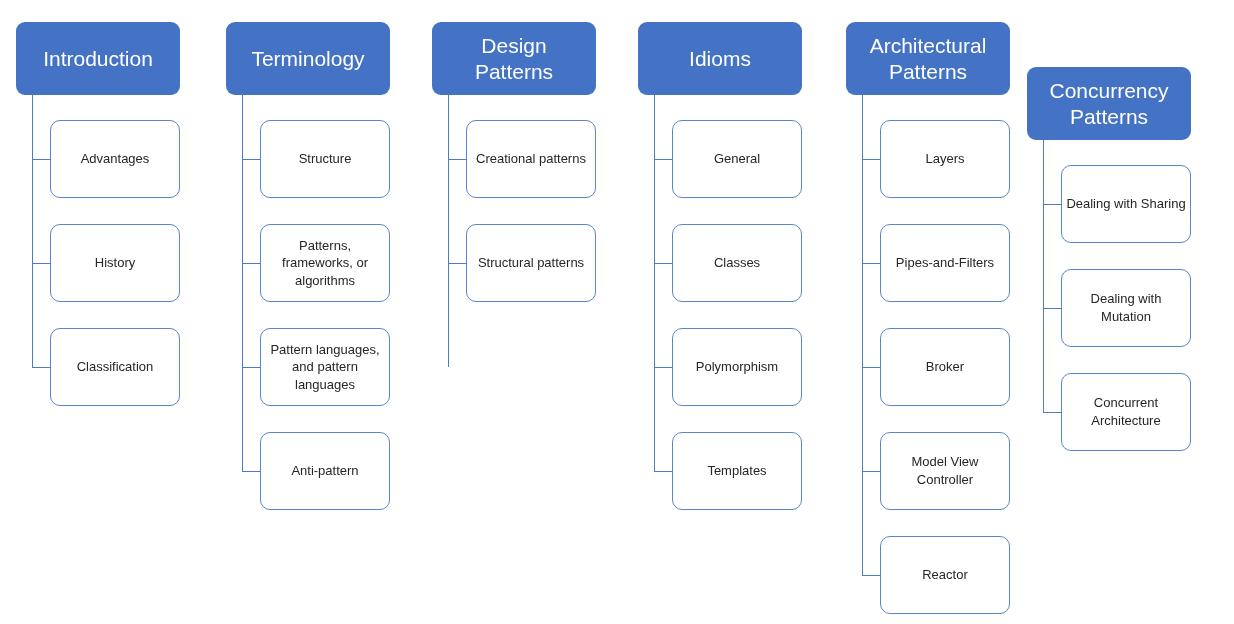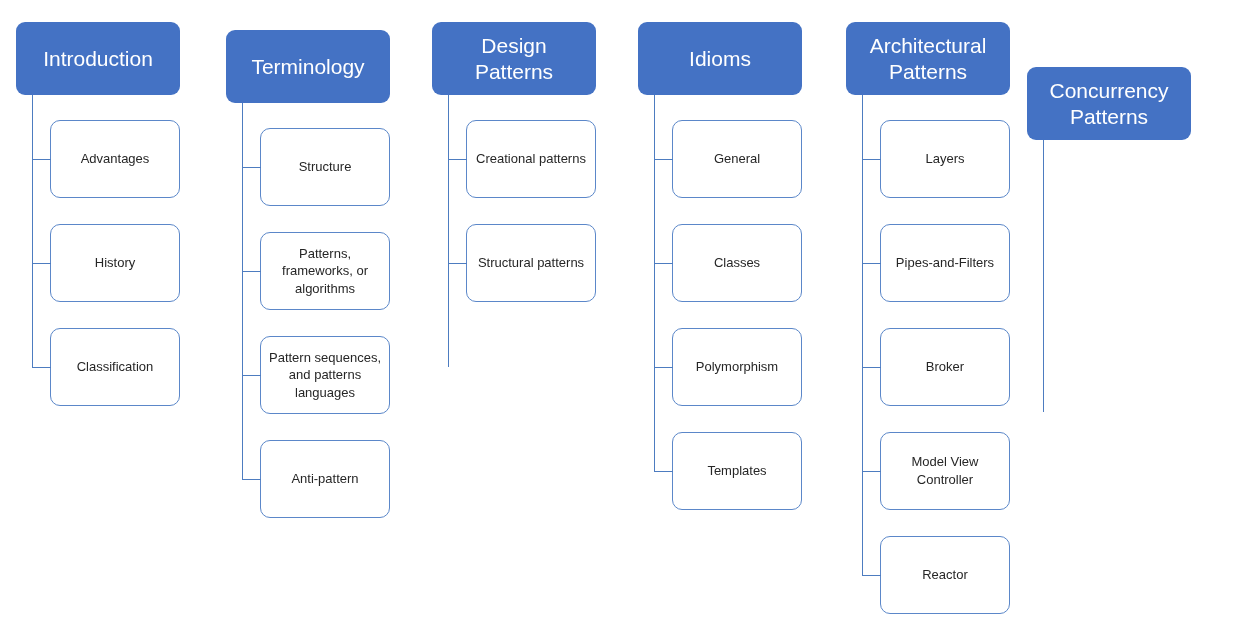--- a/index.html
+++ b/index.html
@@ -10,21 +10,21 @@
     --node-text:#262626;
     --highlight:#8E0D1D;
     --bg:#FFFFFF;
   }
   *{margin:0;padding:0;box-sizing:border-box;}
   html,body{width:1234px;height:624px;overflow:hidden;background:var(--bg);
     font-family:"Liberation Sans", sans-serif;}
   .canvas{position:relative;width:1234px;height:624px;background:var(--bg);border-radius:15px;}
 
   .column{position:absolute;top:22px;width:164px;}
-  .col-0{left:16px;}  .col-1{left:226px;margin-top:8px;} .col-2{left:432px;}
+  .col-0{left:16px;}  .col-1{left:226px;} .col-2{left:432px;}
   .col-3{left:638px;} .col-4{left:846px;} .col-5{left:1027px;margin-top:45px;}
 
   .header{
     width:164px;height:73px;border-radius:9px;
     background:var(--header-fill);color:var(--header-text);
     display:flex;align-items:center;justify-content:center;text-align:center;
     font-size:21px;line-height:1.2;padding:0 14px;
   }
 
   .vline{position:absolute;left:16px;top:73px;width:0;
@@ -73,21 +73,21 @@
     <div class="header">Terminology</div>
     <div class="vline v4"></div>
     <div class="children">
       <div class="child">
         <span>Structure</span>
       </div>
       <div class="child">
         <span>Patterns, frameworks, or algorithms</span>
       </div>
       <div class="child">
-        <span>Pattern sequences, and patterns languages</span>
+        <span>Pattern languages, and pattern languages</span>
       </div>
       <div class="child">
         <span>Anti-pattern</span>
       </div>
     </div>
   </div>
 
   <div class="column col-2">
     <div class="header">Design Patterns</div>
     <div class="vline v3"></div>
@@ -138,15 +138,26 @@
       </div>
       <div class="child">
         <span>Reactor</span>
       </div>
     </div>
   </div>
 
   <div class="column col-5">
     <div class="header">Concurrency Patterns</div>
     <div class="vline v3"></div>
+    <div class="children">
+      <div class="child">
+        <span>Dealing with Sharing</span>
+      </div>
+      <div class="child">
+        <span>Dealing with Mutation</span>
+      </div>
+      <div class="child">
+        <span>Concurrent Architecture</span>
+      </div>
+    </div>
   </div>
 
 </div>
 
 </body></html>

